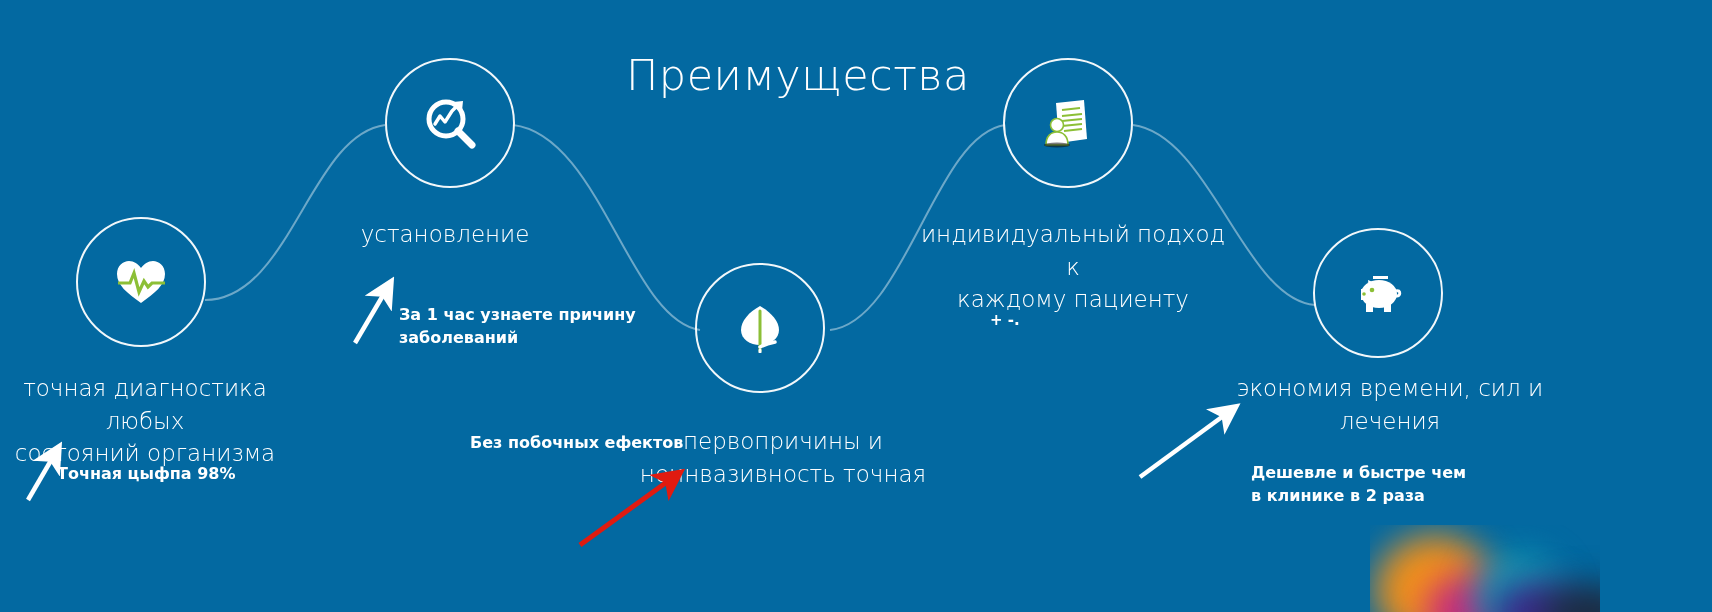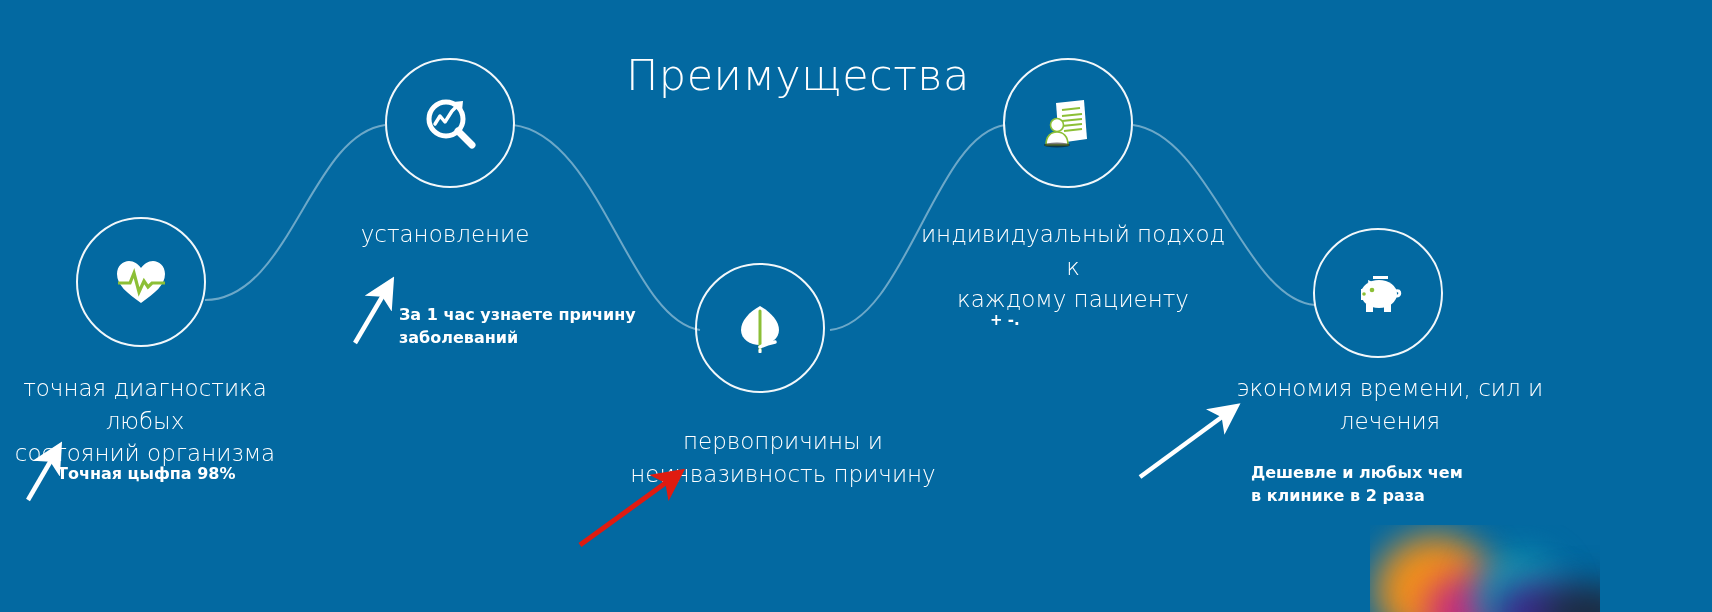--- a/index.html
+++ b/index.html
@@ -175,21 +175,21 @@
     <div>точная диагностика любых</div>
     <div>состояний организма</div>
   </div>
 
   <div class="caption" style="left:290px; top:218px; width:310px;">
     <div>установление</div>
   </div>
 
   <div class="caption" style="left:628px; top:425px; width:310px;">
     <div>первопричины и</div>
-    <div>неинвазивность причину</div>
+    <div>неинвазивность точная</div>
   </div>
 
   <div class="caption" style="left:913px; top:218px; width:320px;">
     <div>индивидуальный подход к</div>
     <div>каждому пациенту</div>
   </div>
 
   <div class="caption" style="left:1225px; top:372px; width:330px;">
     <div>экономия времени, сил и</div>
     <div>лечения</div>
@@ -197,27 +197,30 @@
 
   <div class="note" style="left:57px; top:462px;">
     <div>Точная цыфпа 98%</div>
   </div>
 
   <div class="note" style="left:399px; top:303px;">
     <div>За 1 час узнаете причину</div>
     <div>заболеваний</div>
   </div>
 
+  <div class="note" style="left:470px; top:431px;">
+    <div>Без побочных ефектов</div>
+  </div>
 
   <div class="note plus" style="left:990px; top:310px;">
     <div>+ -.</div>
   </div>
 
   <div class="note" style="left:1251px; top:461px;">
-    <div>Дешевле и любых чем</div>
+    <div>Дешевле и быстре чем</div>
     <div>в клинике в 2 раза</div>
   </div>
 
   <svg id="arrows" viewBox="0 0 1712 612" xmlns="http://www.w3.org/2000/svg">
     <defs>
       <marker id="wtip" markerWidth="7" markerHeight="7" refX="3" refY="3.5" orient="auto" markerUnits="strokeWidth">
         <path d="M 0 0 L 7 3.5 L 0 7 L 1.8 3.5 Z" fill="#ffffff"></path>
       </marker>
       <marker id="rtip" markerWidth="6.5" markerHeight="6.5" refX="3" refY="3.2" orient="auto" markerUnits="strokeWidth">
         <path d="M 0 0 L 6.5 3.2 L 0 6.5 L 1.6 3.2 Z" fill="#e01b10"></path>

